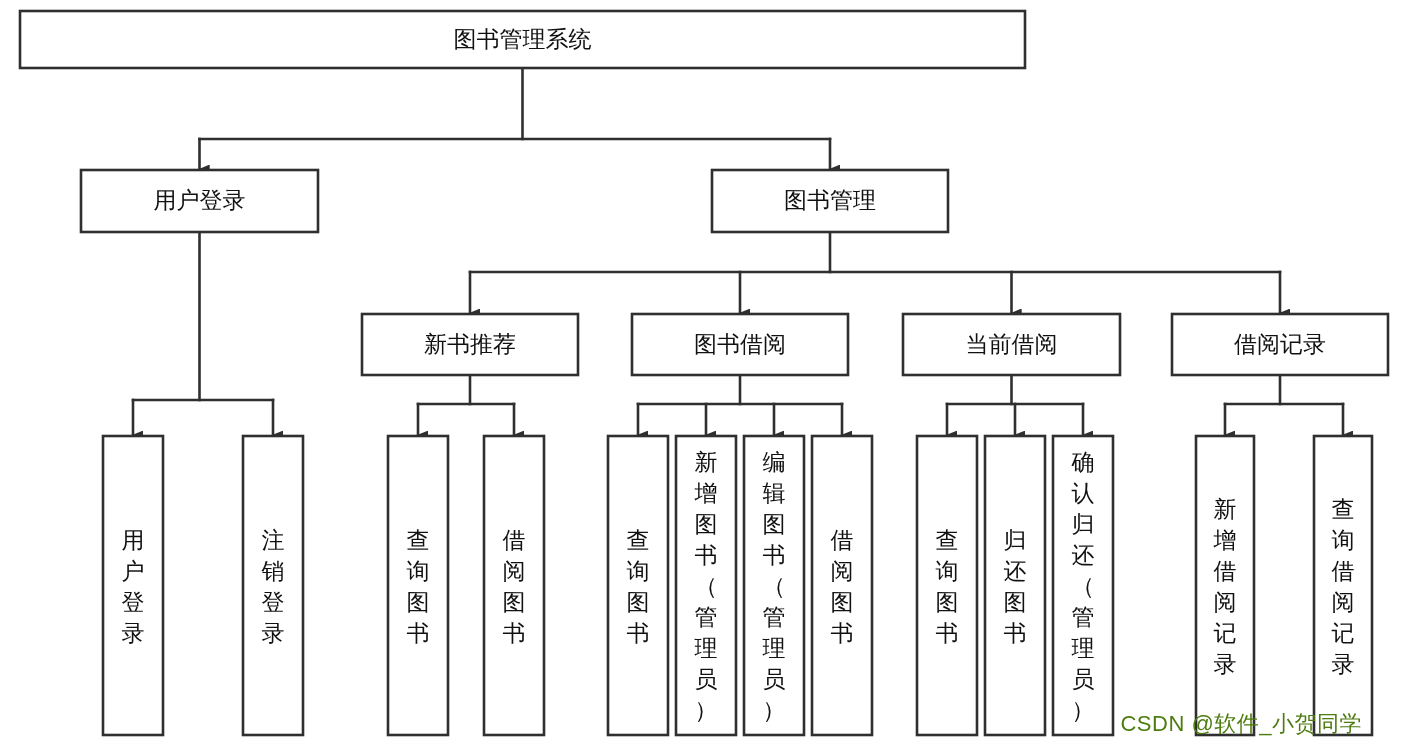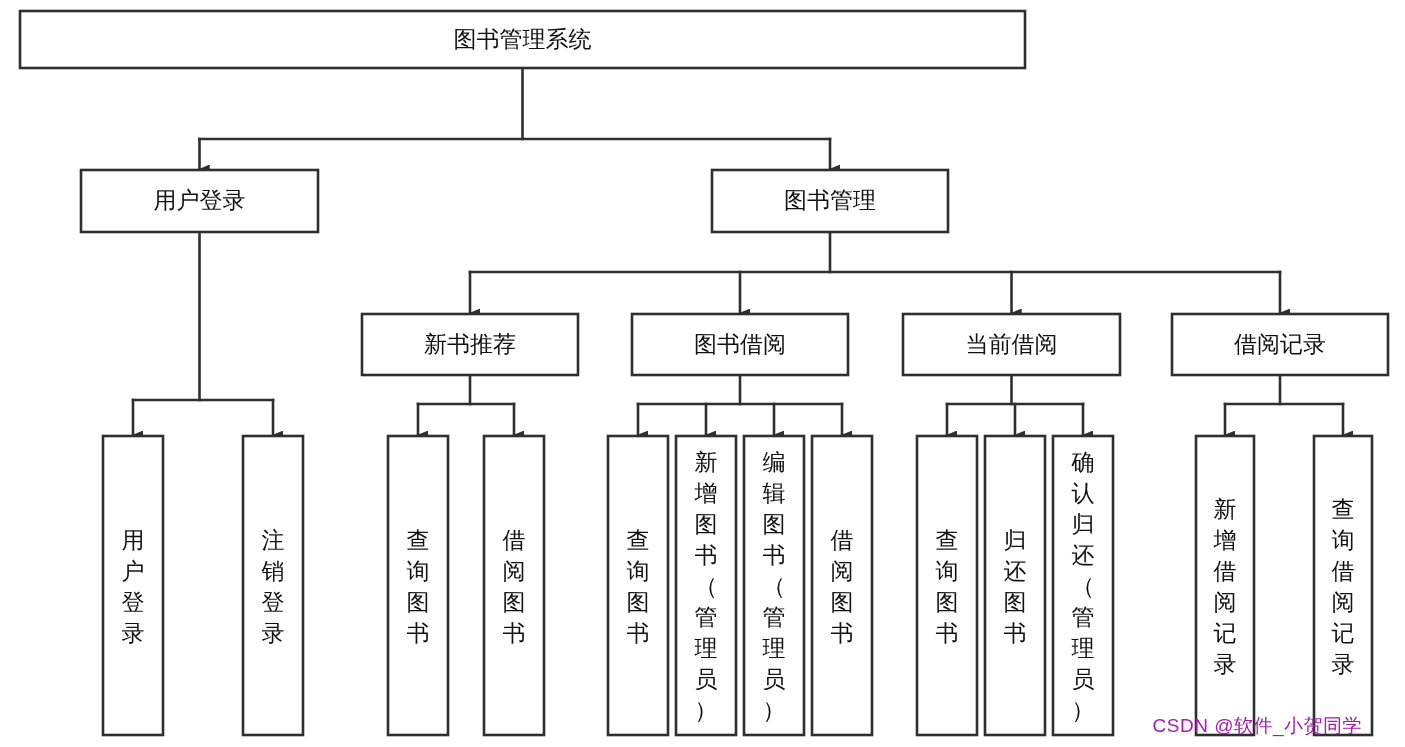--- a/index.html
+++ b/index.html
@@ -49,22 +49,22 @@
     font-family: "Liberation Sans", "DejaVu Sans", sans-serif;
     font-size: 23px;
     fill: #111111;
     text-anchor: middle;
   }
   .watermark {
     position: absolute;
     right: 14px;
     bottom: 8px;
     font-family: "Liberation Sans", "DejaVu Sans", sans-serif;
-    font-size: 19px;
-    color: #a21caf;
+    font-size: 22px;
+    color: #4d7c0f;
     letter-spacing: 0.5px;
     white-space: nowrap;
     user-select: none;
   }
 </style>
 </head>
 <body>
 
 <div id="diagram-root">
   <svg id="flowchart" viewBox="0 0 1405 747">

